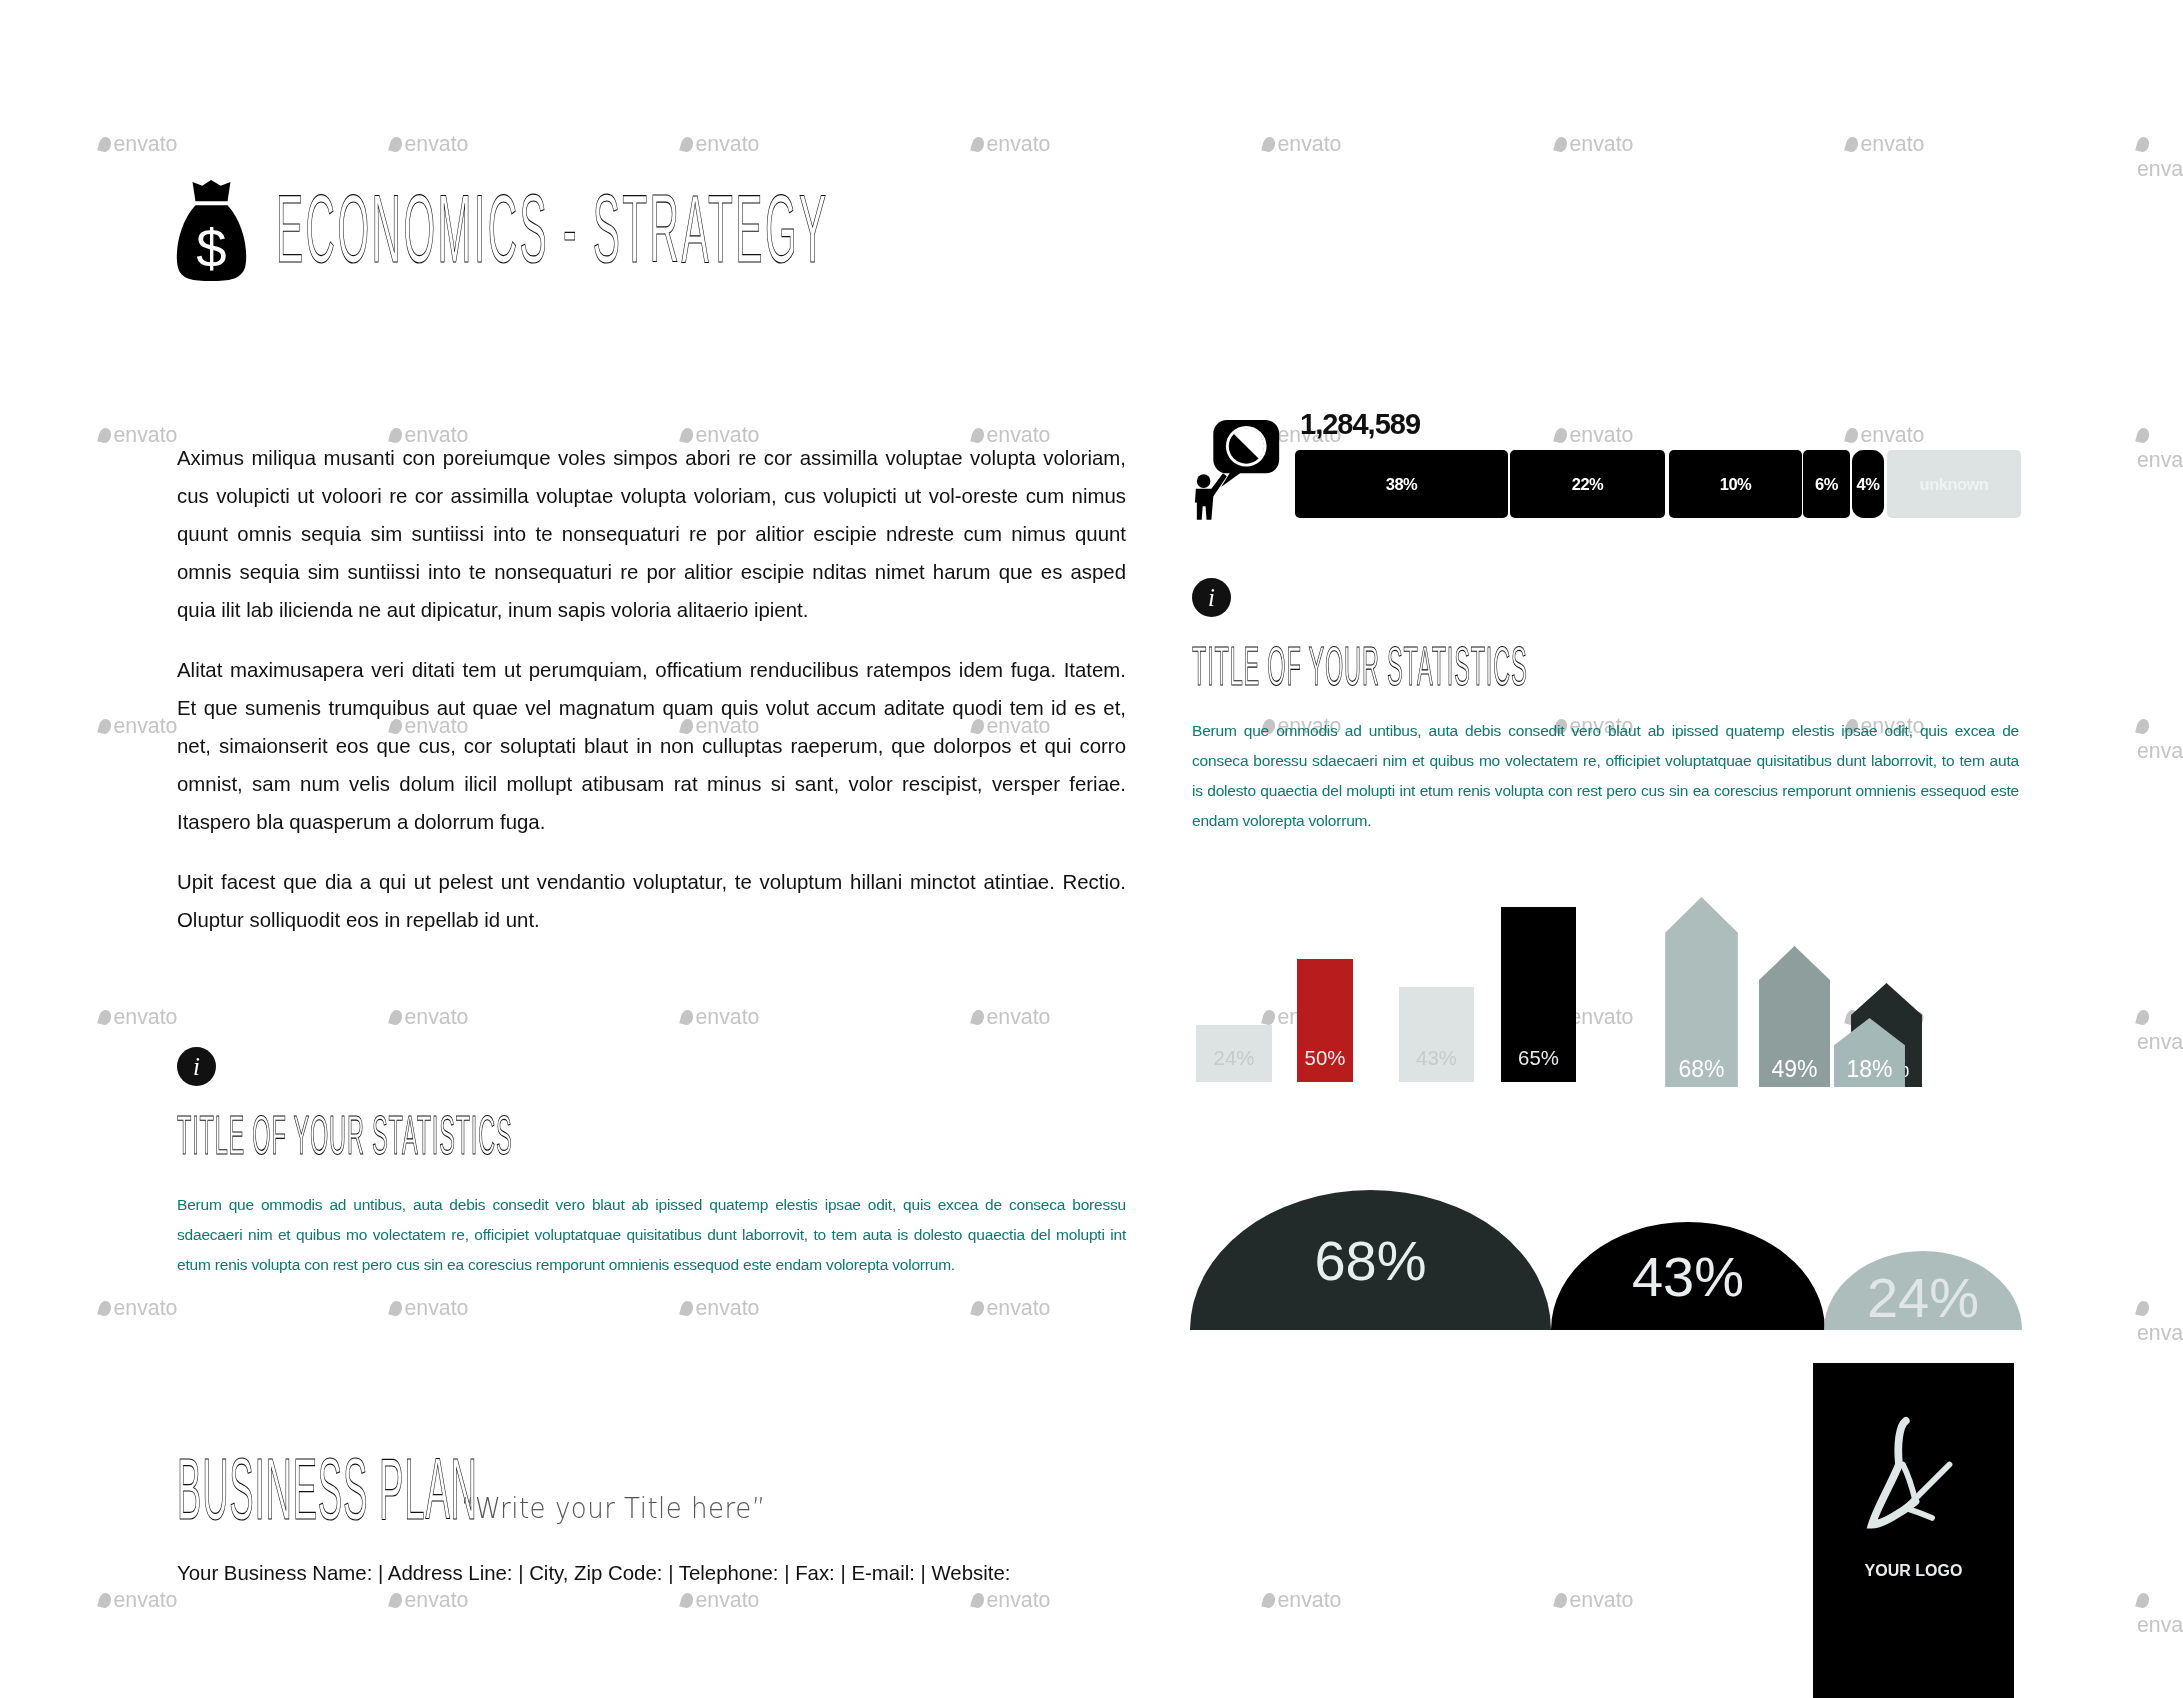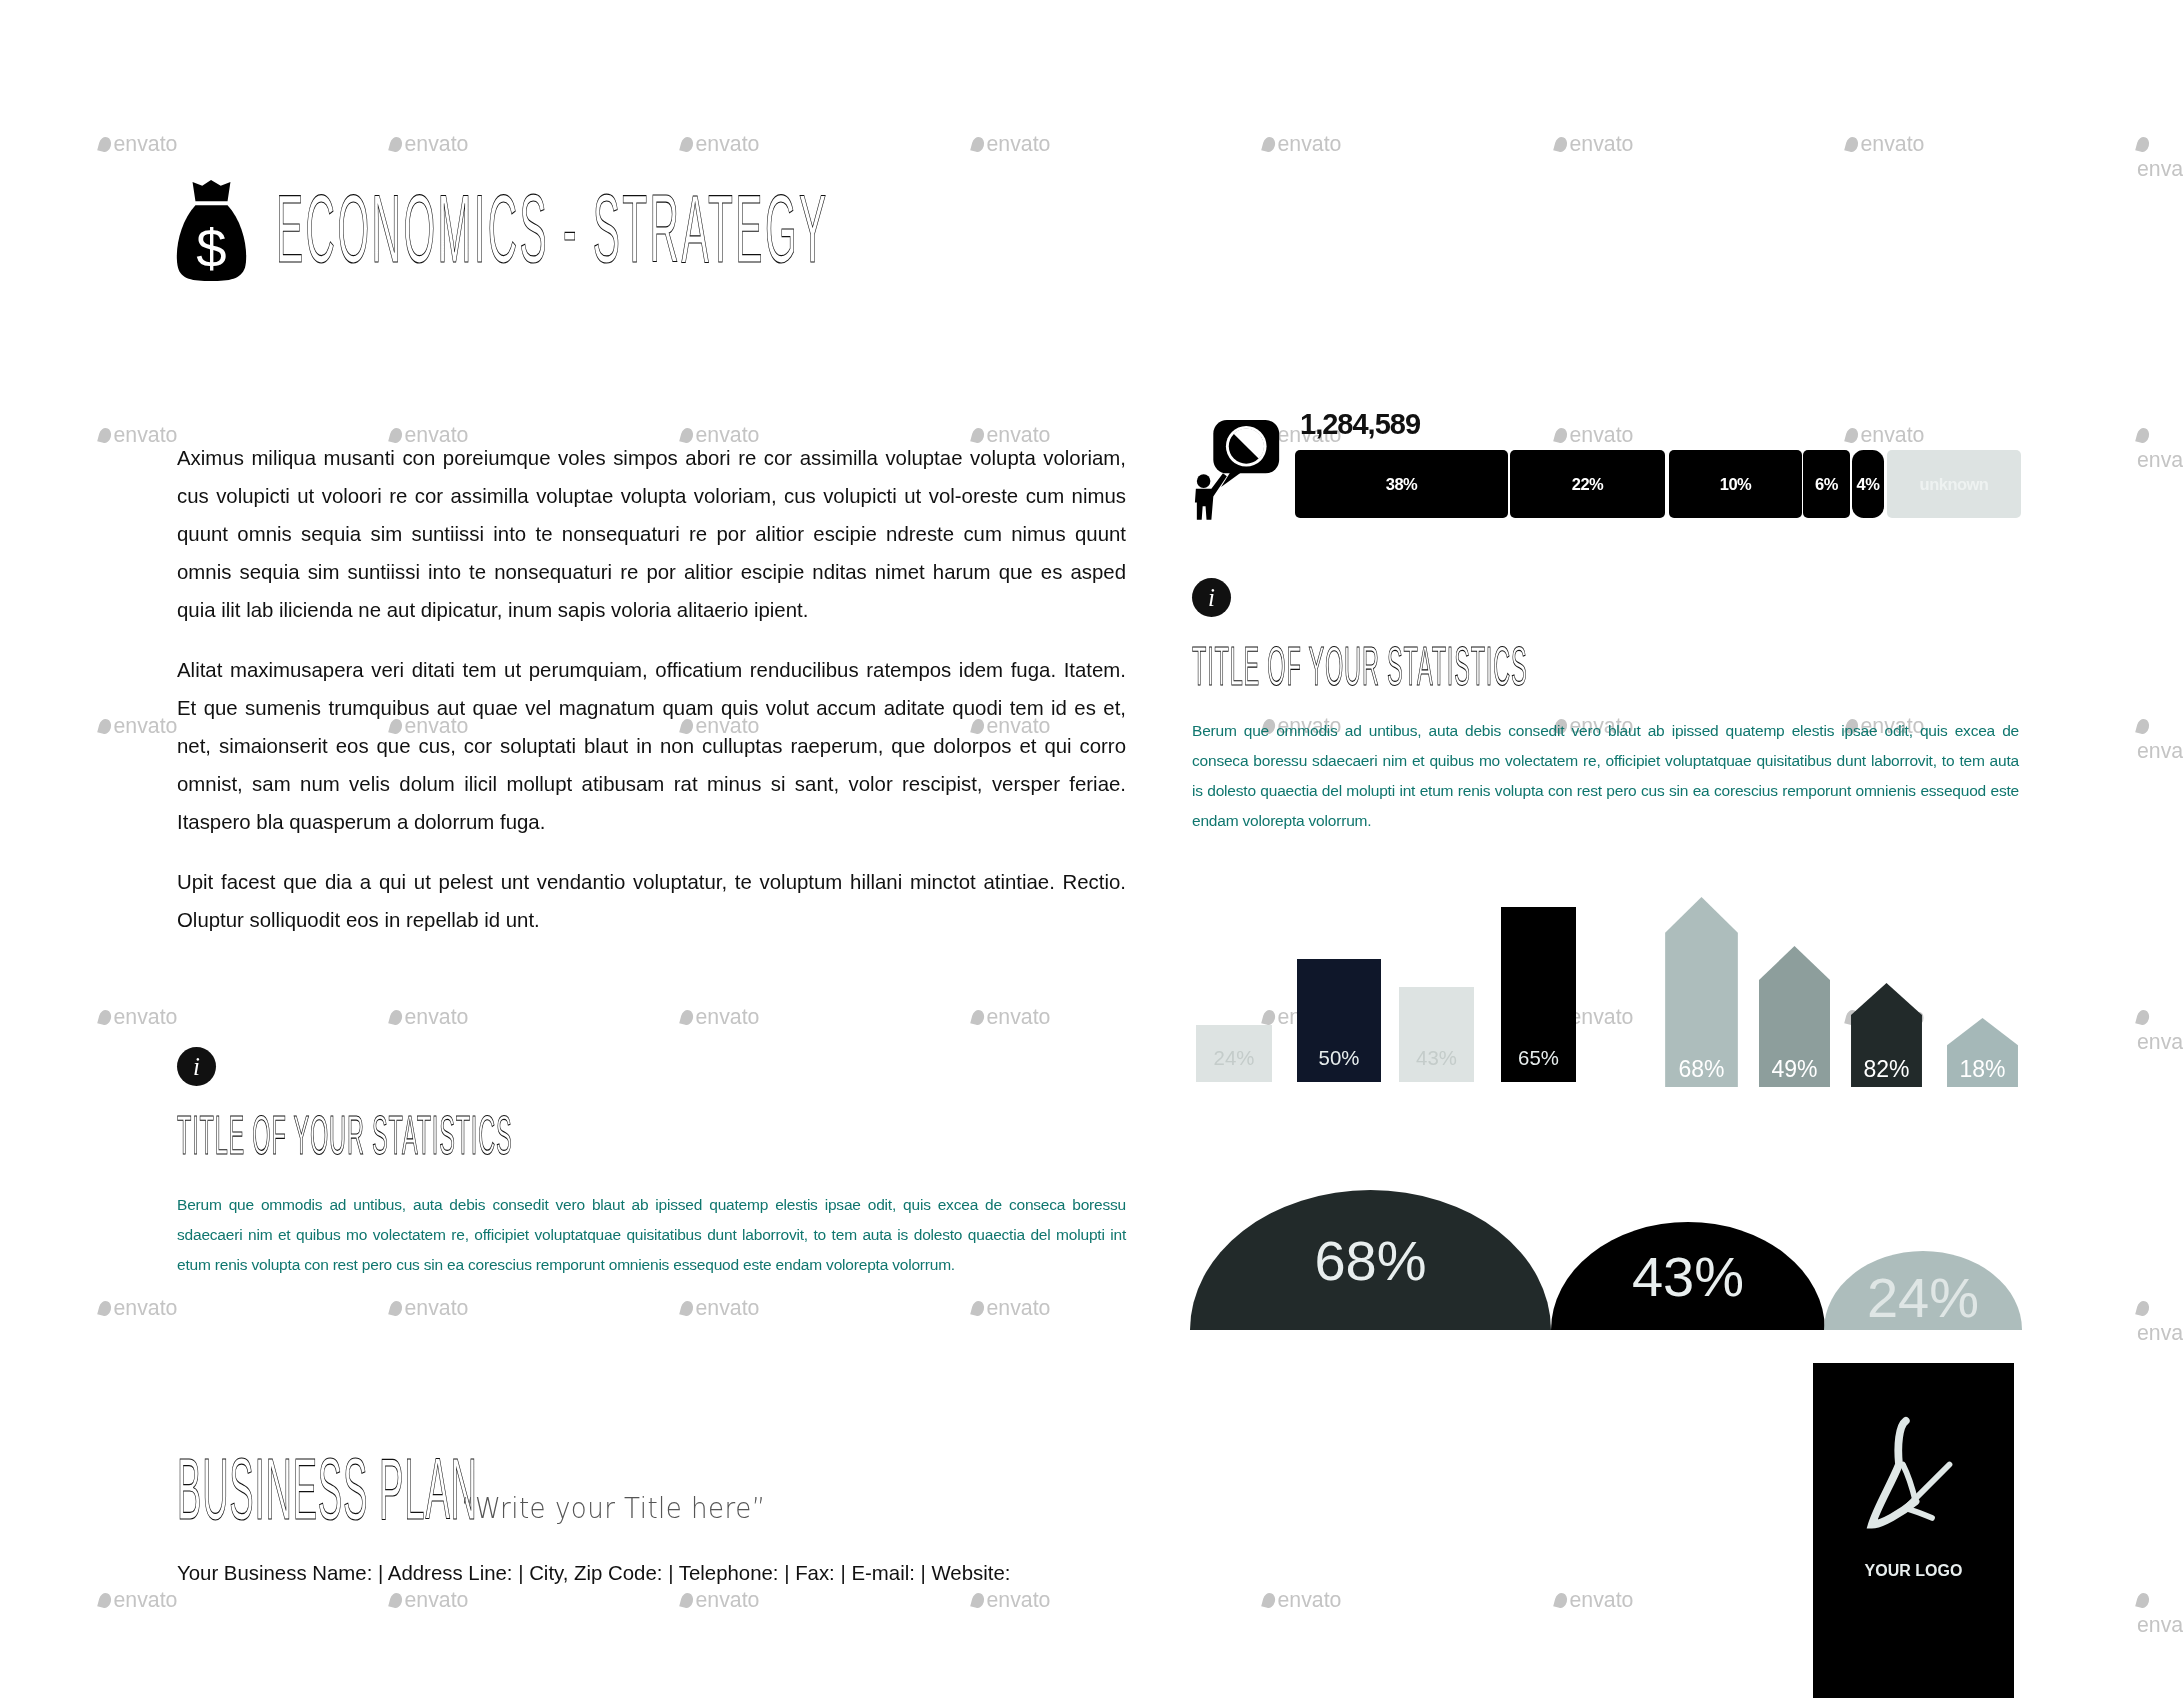--- a/index.html
+++ b/index.html
@@ -126,21 +126,21 @@
   <div class="seg" style="left:557px;width:32px;border-radius:11.6px;">4%</div>
   <div class="seg unknown" style="left:592px;width:134px;">unknown</div>
 </div>
 
 <div class="abs info-icon" style="left:1192px;top:578px;">i</div>
 <div class="abs thin-title" style="left:1192px;top:633px;font-size:56px;transform:scaleX(0.42);letter-spacing:1.9px;">TITLE OF YOUR STATISTICS</div>
 <div class="abs small-text" style="left:1192px;top:716px;width:827px;">Berum que ommodis ad untibus, auta debis consedit vero blaut ab ipissed quatemp elestis ipsae odit, quis excea de conseca boressu sdaecaeri nim et quibus mo volectatem re, officipiet voluptatquae quisitatibus dunt laborrovit, to tem auta is dolesto quaectia del molupti int etum renis volupta con rest pero cus sin ea corescius remporunt omnienis essequod este endam volorepta volorrum.</div>
 
 <div class="abs" style="left:0;top:0;">
   <div class="bar" style="left:1196px;top:1025px;width:76px;height:57px;background:#dde3e2;color:#c4ccca;">24%</div>
-  <div class="bar" style="left:1297px;top:959px;width:84px;height:123px;background:#0f172a;color:#e7eded;">50%</div>
+  <div class="bar" style="left:1297px;top:959px;width:56px;height:123px;background:#b91c1c;color:#e7eded;">50%</div>
   <div class="bar" style="left:1399px;top:987px;width:75px;height:95px;background:#dde3e2;color:#c4ccca;">43%</div>
   <div class="bar" style="left:1501px;top:907px;width:75px;height:175px;background:#000;color:#e7eded;">65%</div>
 </div>
 
 <div class="abs" style="left:0;top:0;">
   <div class="house" style="left:1665px;top:897px;width:73px;height:190px;">
     <svg width="73" height="190" viewBox="0 0 75 196" style="position:absolute;left:0;top:0;">
         <path d="M0 37 L37.5 0 L75 37 L75 196 L0 196 Z" fill="#adbdbc"></path>
       </svg>
     <div class="house-label">68%</div>
@@ -150,21 +150,21 @@
         <path d="M0 35 L36.5 0 L73 35 L73 145 L0 145 Z" fill="#8d9e9c"></path>
       </svg>
     <div class="house-label">49%</div>
   </div>
   <div class="house" style="left:1851px;top:983px;width:71px;height:104px;">
     <svg width="71" height="104" viewBox="0 0 73 107" style="position:absolute;left:0;top:0;">
         <path d="M0 33 L36.5 0 L73 33 L73 107 L0 107 Z" fill="#222a2a"></path>
       </svg>
     <div class="house-label">82%</div>
   </div>
-  <div class="house" style="left:1947px;top:1018px;width:71px;height:69px;">
+  <div class="house" style="left:1834px;top:1018px;width:71px;height:69px;">
     <svg width="71" height="69" viewBox="0 0 73 71" style="position:absolute;left:0;top:0;">
         <path d="M0 28 L36.5 0 L73 28 L73 71 L0 71 Z" fill="#a5b8b8"></path>
       </svg>
     <div class="house-label">18%</div>
   </div>
 </div>
 
 <div class="abs" style="left:0;top:0;">
   <div class="dome" style="left:1190px;top:1190px;width:361px;height:140px;background:#222a2a;font-size:56px;padding-top:0;">68%</div>
   <div class="dome" style="left:1551px;top:1222px;width:274px;height:108px;background:#000;font-size:56px;">43%</div>

